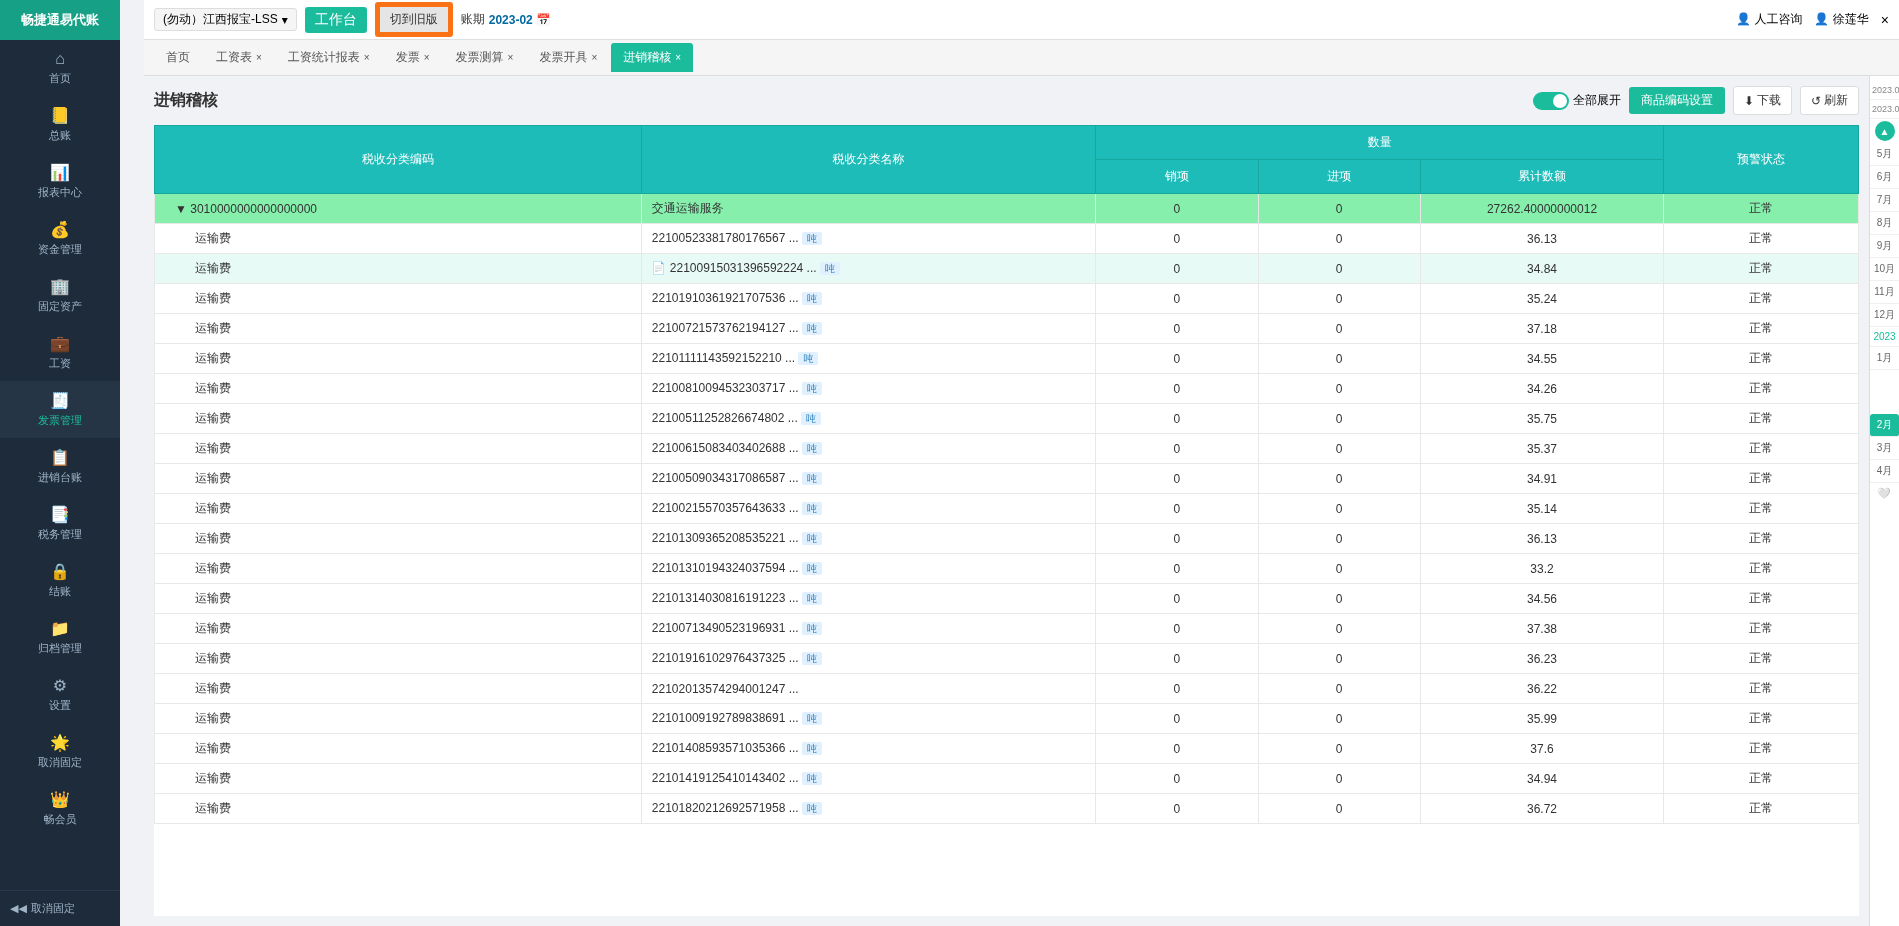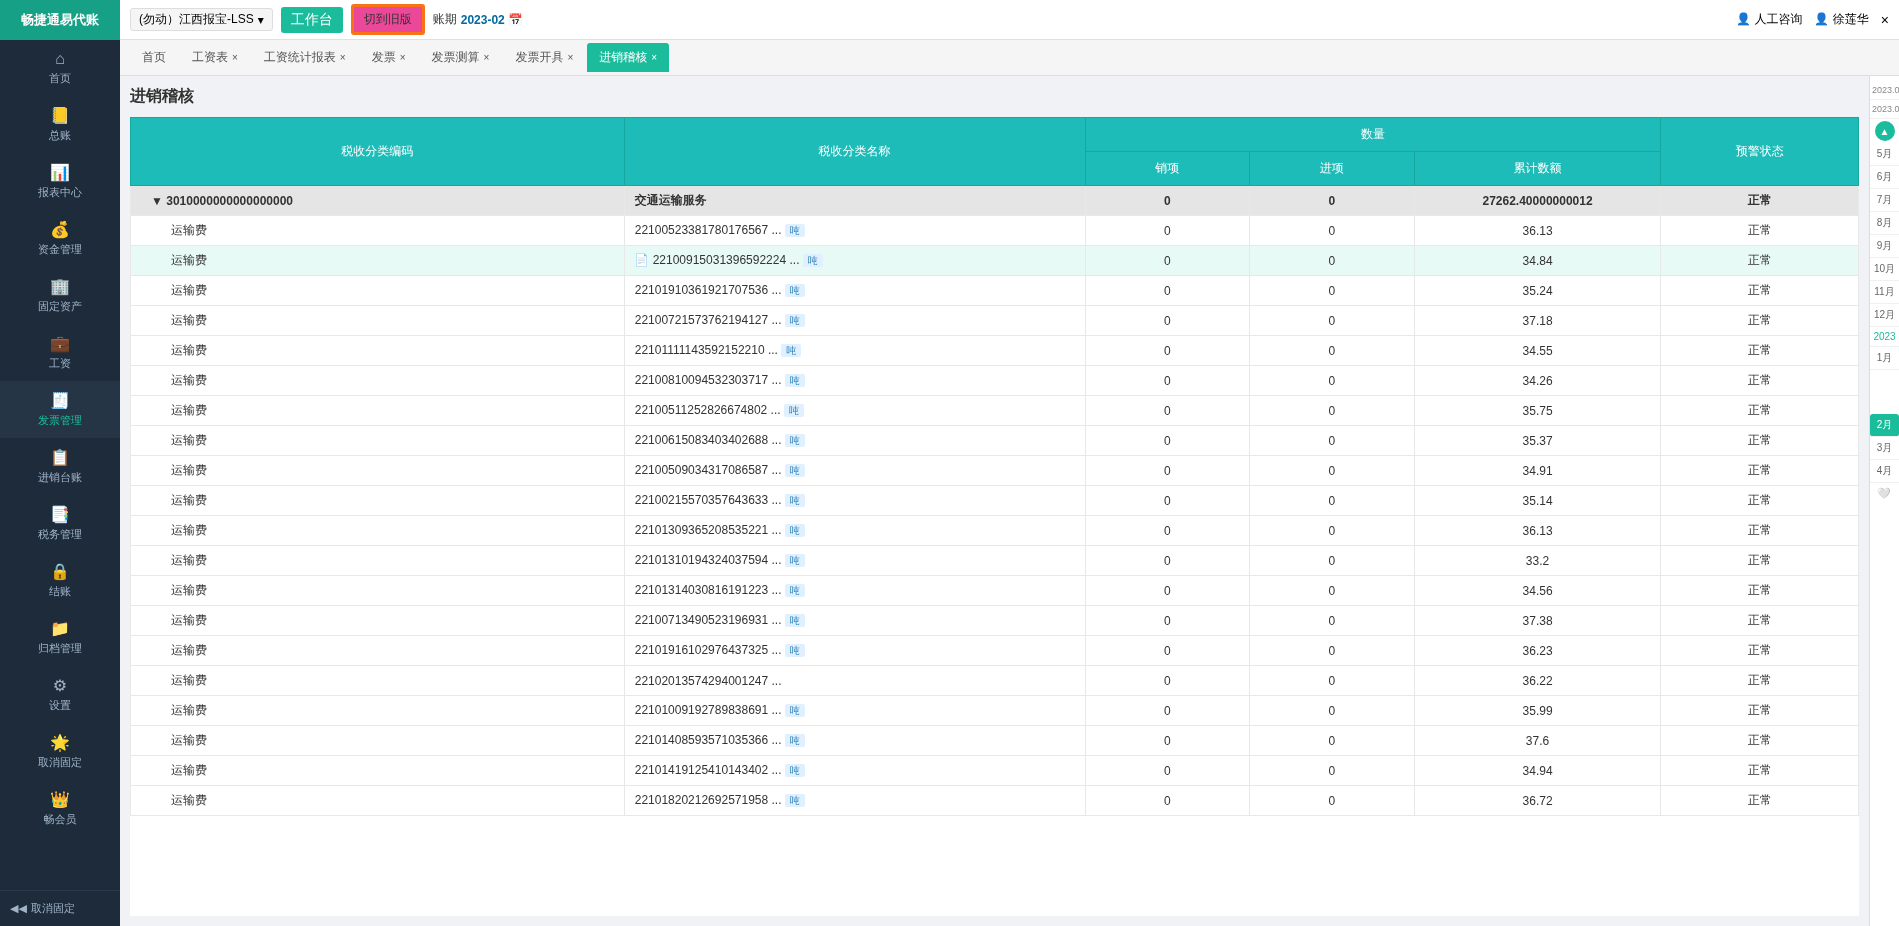--- a/index.html
+++ b/index.html
@@ -49,20 +49,21 @@
       gap: 4px;
       border-top: 1px solid #2a3a4a;
     }
 
     
     .main {
       flex: 1;
       display: flex;
       flex-direction: column;
       overflow: hidden;
+      padding-left: 24px;
     }
 
     
     .topbar {
       background: #fff;
       height: 40px;
       display: flex;
       align-items: center;
       padding: 0 10px;
       border-bottom: 1px solid #e0e0e0;
@@ -82,23 +83,23 @@
     .topbar-btn {
       background: #1abc9c;
       color: white;
       border: none;
       border-radius: 3px;
       padding: 4px 10px;
       cursor: pointer;
       font-size: 14px;
     }
     .topbar-btn-outline {
-      background: #ec4899;
+      background: #e5e5e5;
       color: #333;
-      border: 3px solid #f97316;
+      border: 5px solid #f97316;
       border-radius: 3px;
       padding: 4px 10px;
       cursor: pointer;
       font-size: 12px;
     }
     .topbar-period {
       display: flex;
       align-items: center;
       gap: 4px;
       font-size: 12px;
@@ -250,22 +251,22 @@
     table tbody tr.highlighted { background: #e8faf5; }
     table tbody td {
       padding: 6px 10px;
       text-align: center;
       border: 1px solid #e8e8e8;
       color: #333;
     }
     table tbody td.left { text-align: left; }
 
     .group-row td {
-      background: #e5e5e5;
-      font-weight: bold;
+      background: #86efac;
+      font-weight: normal;
     }
 
     
     .right-panel {
       width: 30px;
       background: white;
       border-left: 1px solid #ddd;
       display: flex;
       flex-direction: column;
       align-items: center;
@@ -419,20 +420,35 @@
       <span>进销稽核</span>
       <span class="close">×</span>
     </div>
   </div>
 
   <div class="page-content">
     <div class="main-area">
 
       <div class="page-header">
         <h2 class="page-title">进销稽核</h2>
+        <div class="page-actions">
+          <div class="toggle-label">
+            <div class="toggle"></div>
+            <span>全部展开</span>
+          </div>
+          <button class="btn-green">商品编码设置</button>
+          <button class="btn-outline">
+            <span>⬇</span>
+            <span>下载</span>
+          </button>
+          <button class="btn-outline">
+            <span>↺</span>
+            <span>刷新</span>
+          </button>
+        </div>
       </div>
 
       <div class="table-container">
         <table>
           <thead>
             <tr>
               <th rowspan="2" style="width:300px;">税收分类编码</th>
               <th rowspan="2" style="width:280px;">税收分类名称</th>
               <th colspan="3">数量</th>
               <th rowspan="2" style="width:120px;">预警状态</th>

